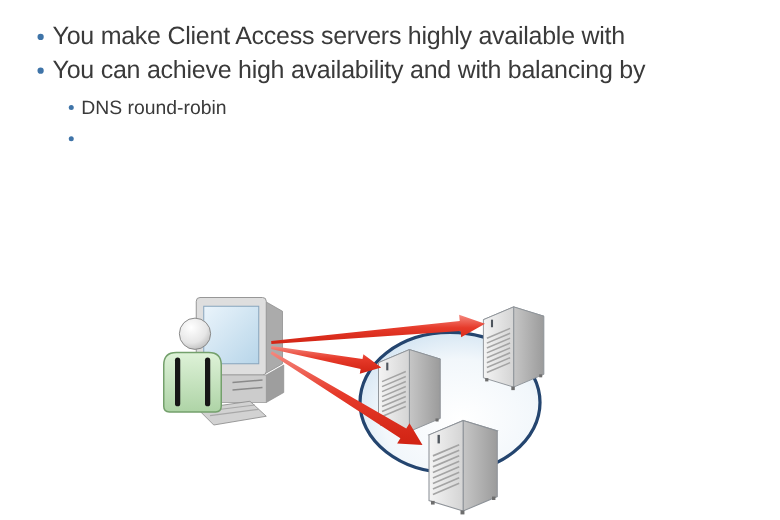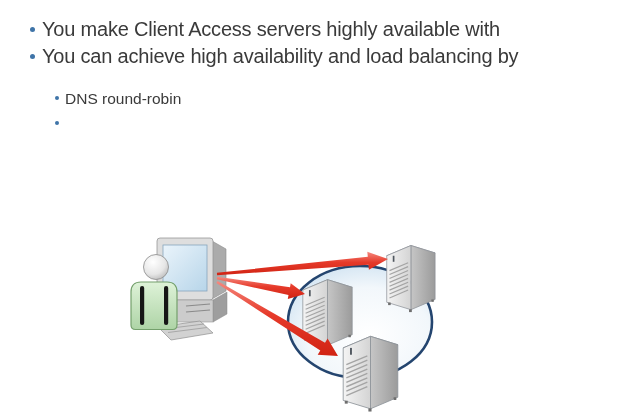--- a/index.html
+++ b/index.html
@@ -28,21 +28,21 @@
     line-height:27.4px;
     letter-spacing:-0.2px;
   }
   .bullet .dot{
     flex:none;
     width:5px;height:5px;
     border-radius:50%;
     background:var(--bullet);
     margin:11px 7px 0 0;
   }
-  .sub-bullets{margin-top:15px;}
+  .sub-bullets{margin-top:3px;}
   .sub-bullet{
     display:flex;
     padding-left:55px;
     font-size:15.5px;
     line-height:25px;
   }
   .sub-bullet .dot{
     flex:none;
     width:4px;height:4px;
     border-radius:50%;
@@ -64,21 +64,21 @@
     <div class="bullet">
       <span class="dot"></span>
       <div>
         <div>You make Client Access servers highly available with</div>
       </div>
     </div>
 
     <div class="bullet">
       <span class="dot"></span>
       <div>
-        <div>You can achieve high availability and load balancing by</div>
+        <div>You can achieve high availability and with balancing by</div>
       </div>
     </div>
 
     <div class="sub-bullets">
       <div class="sub-bullet">
         <span class="dot"></span>
         <div>DNS round-robin</div>
       </div>
       <div class="sub-bullet">
         <span class="dot"></span>

